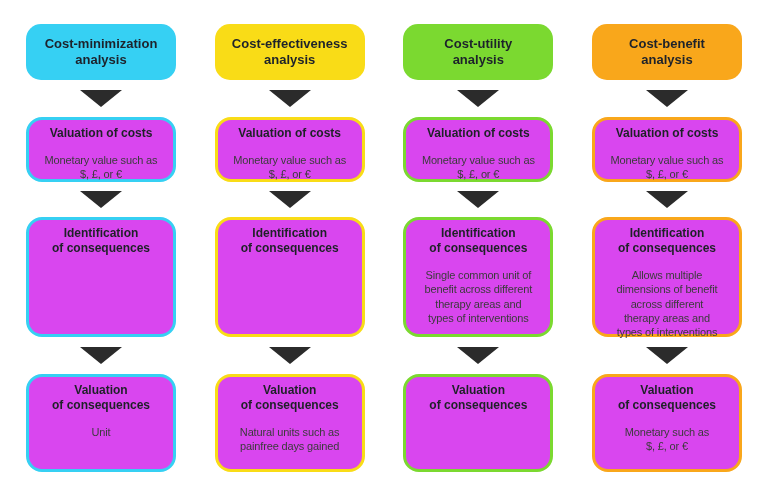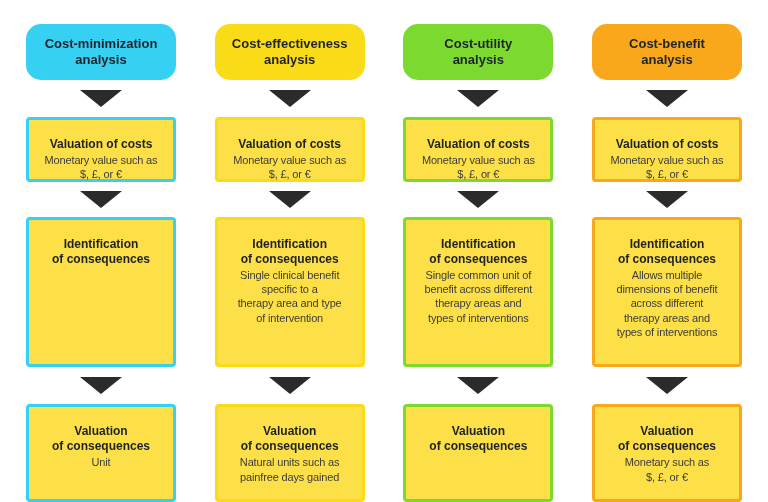--- a/index.html
+++ b/index.html
@@ -43,44 +43,44 @@
     border-left: 21px solid transparent;
     border-right: 21px solid transparent;
     border-top: 17px solid var(--arrow-color, #2b2b2b);
     margin: 10px 0;
   }
   .arrow.a2 { margin: 9px 0; }
   .arrow.a3 { margin: 10px 0; }
 
   .box {
     width: 100%;
-    background: #fde047;
+    background: #d946ef;
     border: 3px solid var(--accent);
-    border-radius: 4px;
-    padding: 17px 2px 4px 2px;
+    border-radius: 16px;
+    padding: 6px 2px 4px 2px;
     text-align: center;
   }
   .box .title {
     font-weight: bold;
     font-size: 12px;
     line-height: 1.25;
     color: #1e2127;
     white-space: pre-line;
   }
   .box .body {
     font-size: 11px;
     line-height: 1.3;
     letter-spacing: -0.15px;
     color: #3b3b3b;
     white-space: pre-line;
-    margin-top: 1px;
+    margin-top: 12px;
   }
 
   .box-costs { height: 65px; }
-  .box-id    { height: 151px; }
+  .box-id    { height: 120px; }
   .box-val   { height: 98px; }
 </style>
 </head>
 <body style="--arrow-color: #2b2b2b;">
 
 <div class="flowchart">
 
   <div class="col" style="--accent: #36d0f3;">
     <div class="hdr">Cost-minimization
 analysis</div>
@@ -109,24 +109,20 @@
     <div class="arrow a1"></div>
     <div class="box box-costs">
       <div class="title">Valuation of costs</div>
       <div class="body">Monetary value such as
 $, £, or €</div>
     </div>
     <div class="arrow a2"></div>
     <div class="box box-id">
       <div class="title">Identification
 of consequences</div>
-      <div class="body">Single clinical benefit
-specific to a
-therapy area and type
-of intervention</div>
     </div>
     <div class="arrow a3"></div>
     <div class="box box-val">
       <div class="title">Valuation
 of consequences</div>
       <div class="body">Natural units such as
 painfree days gained</div>
     </div>
   </div>
 

